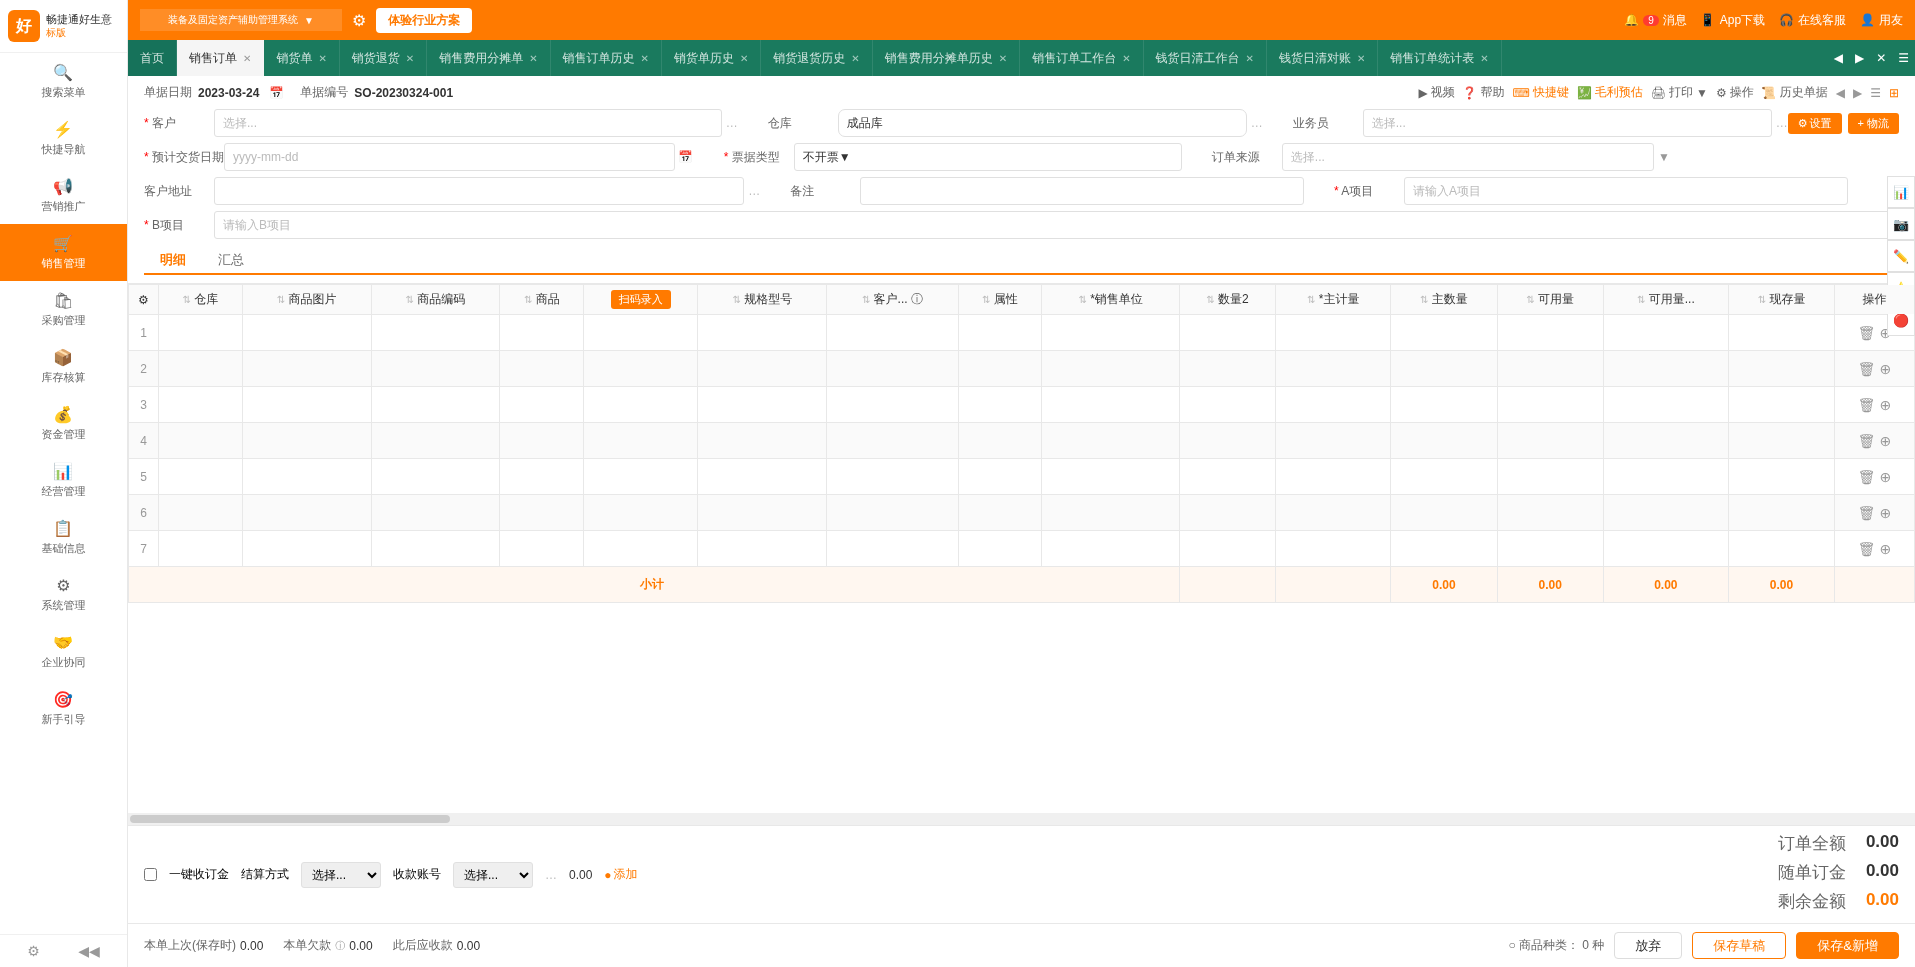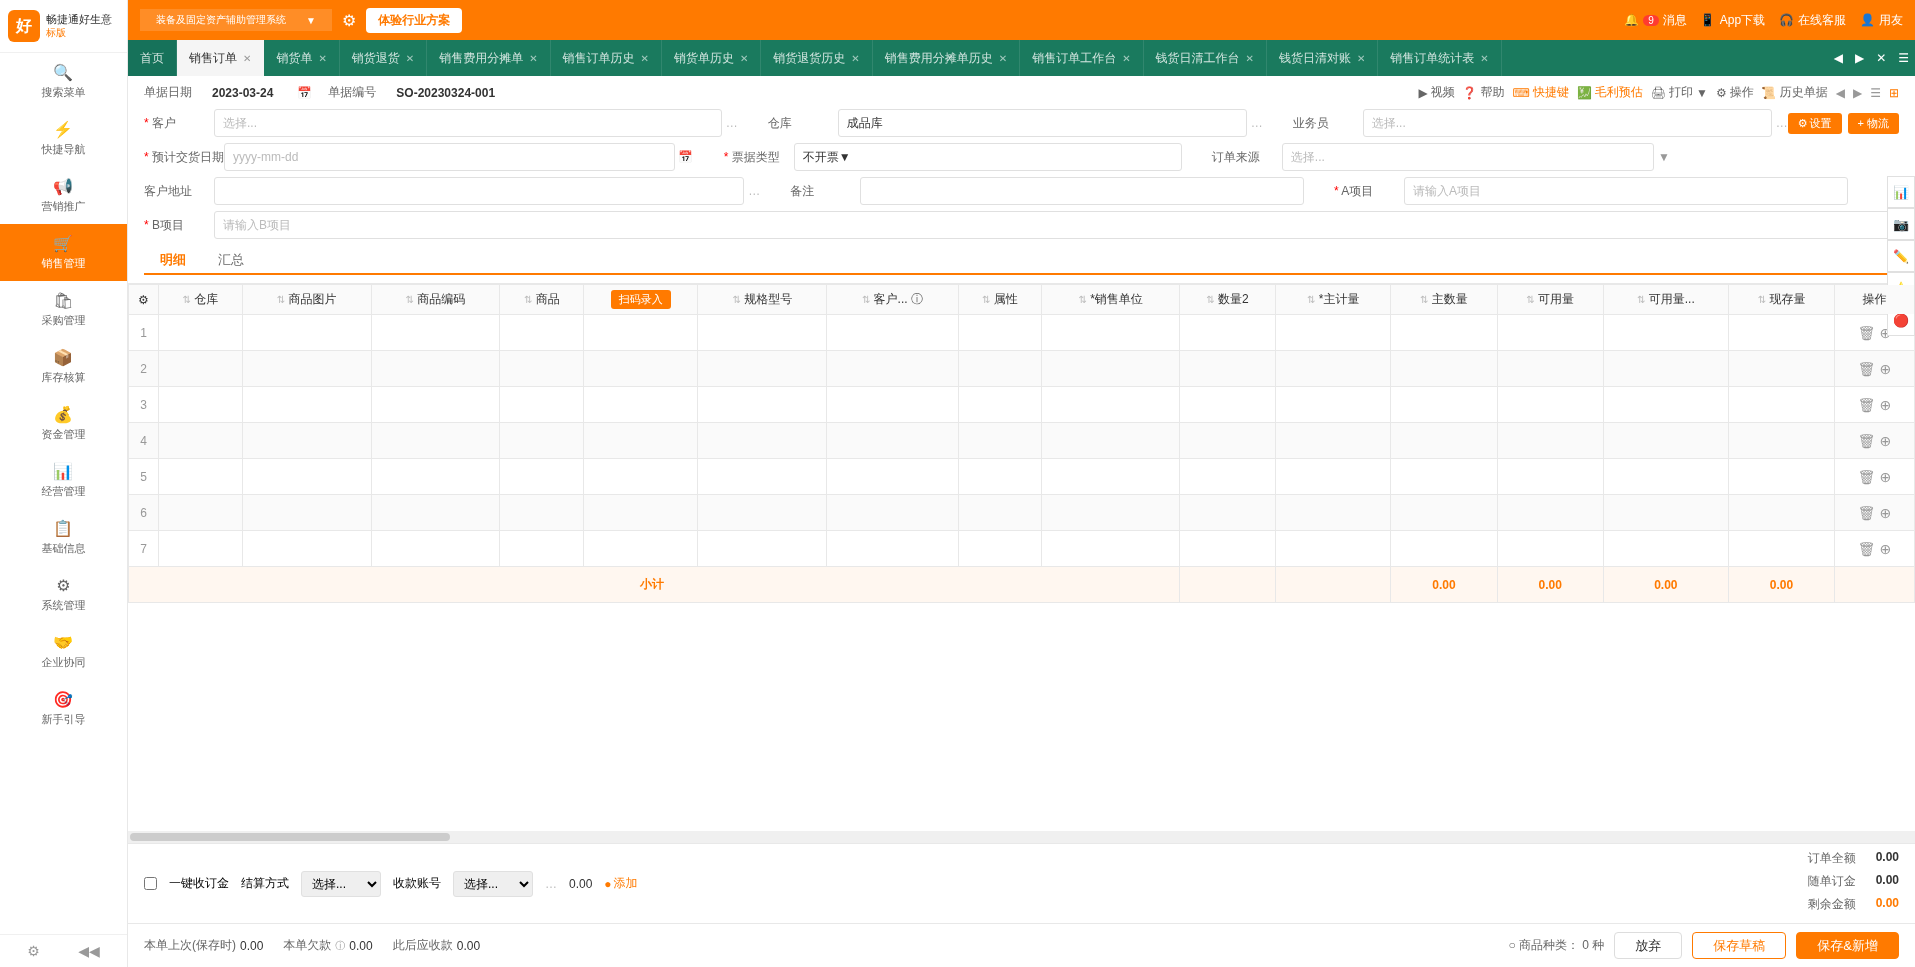--- a/index.html
+++ b/index.html
@@ -19,21 +19,21 @@
     .sidebar-item-icon { font-size: 16px; }
     .sidebar-item-label { font-size: 11px; text-align: center; }
     .sidebar-bottom { margin-top: auto; padding: 8px; display: flex; justify-content: space-around; border-top: 1px solid #f0f0f0; }
     .sidebar-bottom-btn { color: #999; cursor: pointer; font-size: 14px; }
 
     
     .main { flex: 1; display: flex; flex-direction: column; overflow: hidden; }
 
     
     .topbar { height: 40px; background: #ff7a00; display: flex; align-items: center; padding: 0 12px; gap: 10px; }
-    .topbar-app-selector { display: flex; align-items: center; gap: 20px; background: rgba(255,255,255,0.15); padding: 4px 16px; border-radius: 0; color: white; cursor: pointer; font-size: 13px; }
+    .topbar-app-selector { display: flex; align-items: center; gap: 6px; background: rgba(255,255,255,0.15); padding: 4px 28px; border-radius: 0; color: white; cursor: pointer; font-size: 13px; }
     .topbar-app-selector span { font-size: 10px; }
     .topbar-solution-btn { background: white; color: #ff7a00; border: none; border-radius: 4px; padding: 4px 12px; font-size: 12px; cursor: pointer; font-weight: bold; }
     .topbar-right { margin-left: auto; display: flex; align-items: center; gap: 14px; color: white; font-size: 12px; }
     .topbar-right-item { display: flex; align-items: center; gap: 4px; cursor: pointer; }
     .badge { background: #ff3b30; color: white; border-radius: 10px; padding: 0 5px; font-size: 10px; }
 
     
     .tab-nav { height: 36px; background: #1a7a5e; display: flex; align-items: center; overflow: hidden; }
     .tab-item { padding: 0 12px; height: 36px; display: flex; align-items: center; gap: 4px; color: rgba(255,255,255,0.8); cursor: pointer; white-space: nowrap; font-size: 12px; border-right: 1px solid rgba(255,255,255,0.1); }
     .tab-item.active { background: #f5f5f5; color: #333; }
@@ -43,21 +43,21 @@
     .tab-nav-arrows { display: flex; align-items: center; margin-left: auto; }
     .tab-nav-arrow { color: white; padding: 0 6px; cursor: pointer; font-size: 12px; }
     .tab-nav-close { color: white; padding: 0 6px; cursor: pointer; }
 
     
     .content { flex: 1; background: #f5f5f5; overflow: hidden; display: flex; flex-direction: column; }
     .form-area { background: white; padding: 8px 16px; border-bottom: 1px solid #e8e8e8; }
 
     
     .form-header { display: flex; align-items: center; gap: 16px; margin-bottom: 8px; }
-    .form-header-field { display: flex; align-items: center; gap: 20px; }
+    .form-header-field { display: flex; align-items: center; gap: 6px; }
     .form-header-label { color: #666; font-size: 12px; }
     .form-header-value { color: #333; font-size: 12px; font-weight: bold; }
     .form-header-actions { margin-left: auto; display: flex; align-items: center; gap: 8px; font-size: 12px; color: #666; }
     .form-header-action { display: flex; align-items: center; gap: 3px; cursor: pointer; }
     .form-header-action.orange { color: #ff7a00; }
 
     
     .form-row { display: flex; align-items: center; gap: 0; margin-bottom: 6px; }
     .form-field { display: flex; align-items: center; flex: 1; }
     .form-field-label { color: #666; font-size: 12px; white-space: nowrap; min-width: 70px; }
@@ -326,21 +326,21 @@
 
           <div class="form-row">
             <div class="form-field" style="flex:1.2;">
               <span class="form-field-label required">客户</span>
               <div class="form-field-input placeholder" style="min-width:200px;">选择...</div>
               <span class="form-field-dots">…</span>
             </div>
             <div style="width:30px;"></div>
             <div class="form-field" style="flex:1;">
               <span class="form-field-label">仓库</span>
-              <div class="form-field-input" style="min-width:120px;">成品库</div>
+              <div class="form-field-input" style="min-width:120px;border-radius:7px;">成品库</div>
               <span class="form-field-dots">…</span>
             </div>
             <div style="width:30px;"></div>
             <div class="form-field" style="flex:1;">
               <span class="form-field-label">业务员</span>
               <div class="form-field-input placeholder" style="min-width:160px;">选择...</div>
               <span class="form-field-dots">…</span>
             </div>
             <div style="margin-left:auto;display:flex;gap:6px;">
               <div style="background:#ff7a00;color:white;padding:3px 10px;border-radius:3px;font-size:11px;cursor:pointer;display:flex;align-items:center;gap:2px;">
@@ -635,21 +635,21 @@
           <select class="bottom-select">
             <option>选择...</option>
           </select>
           <span style="color:#bbb;cursor:pointer;">…</span>
           <span class="bottom-amount">0.00</span>
           <span class="add-btn">
             <span>●</span>
             <span>添加</span>
           </span>
 
-          <div style="margin-left:auto;display:flex;flex-direction:column;gap:2px;font-size:12px;">
+          <div style="margin-left:auto;display:flex;flex-direction:column;gap:2px;font-size:17px;">
             <div class="summary-row">
               <span class="summary-label">订单全额</span>
               <span class="summary-value">0.00</span>
             </div>
             <div class="summary-row">
               <span class="summary-label">随单订金</span>
               <span class="summary-value">0.00</span>
             </div>
             <div class="summary-row">
               <span class="summary-label">剩余金额</span>

